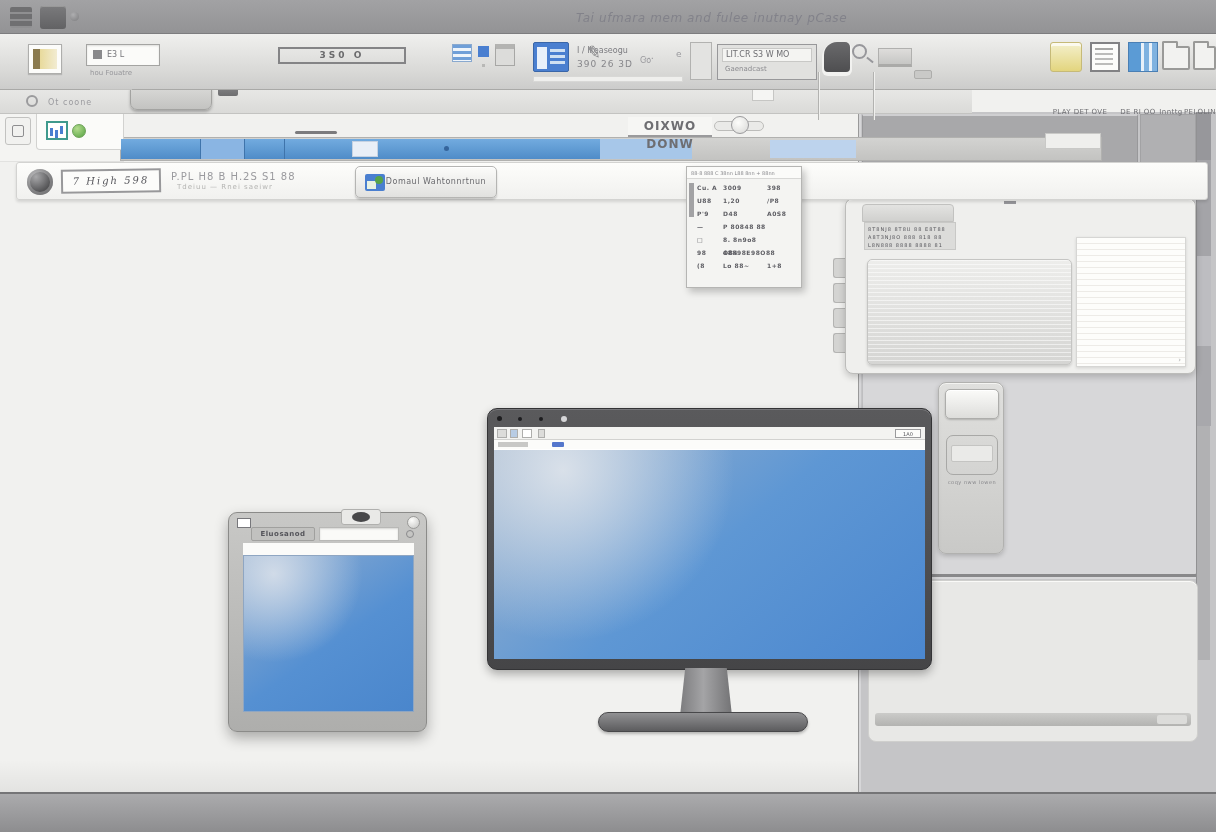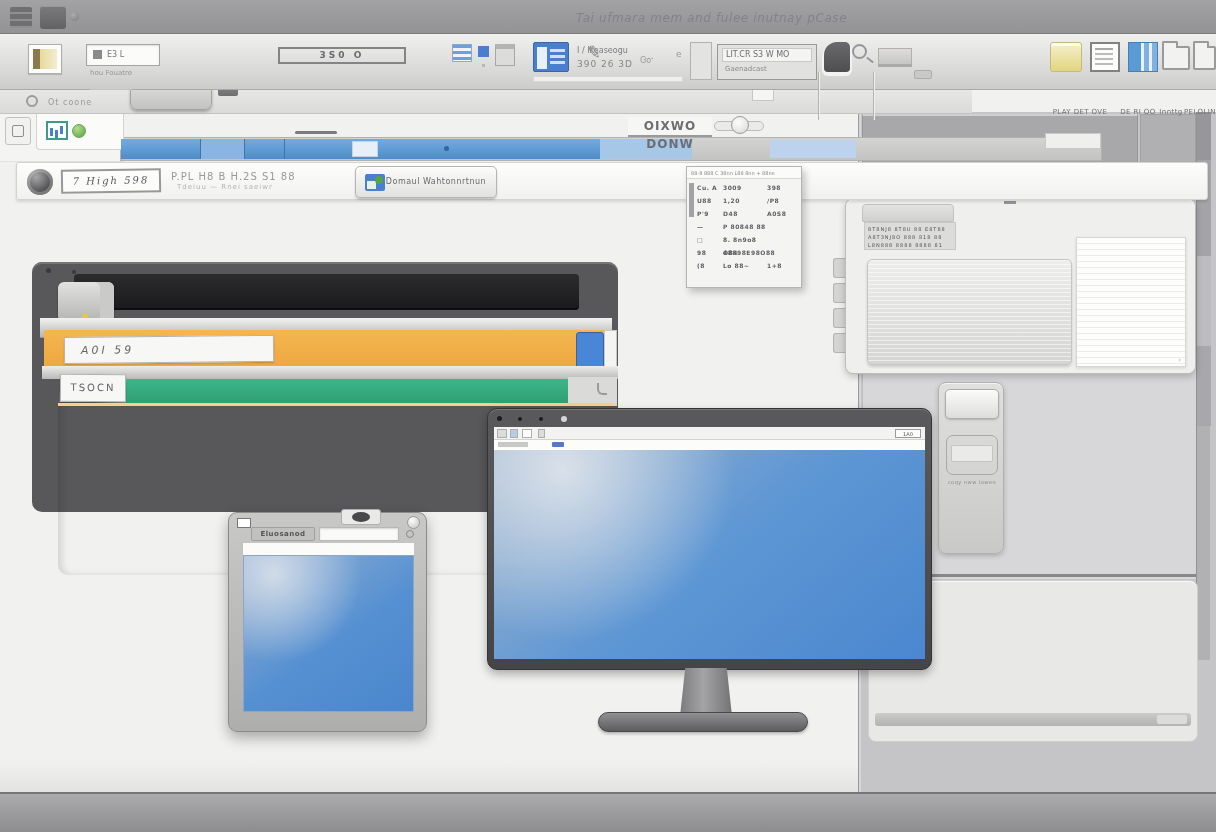--- a/index.html
+++ b/index.html
@@ -345,41 +345,20 @@
           <span class="tt-c3"></span>
         </div>
       <div class="tt-row">
           <span class="tt-c1">(8</span>
           <span class="tt-c2">Lo 88~</span>
           <span class="tt-c3">1+8</span>
         </div>
     </div>
   </div>
 
-  <div class="abs drawer">
-    <span class="screw" style="left:14px;top:6px"></span>
-    <span class="screw" style="left:40px;top:8px;width:4px;height:4px"></span>
-    <span class="screw" style="left:255px;top:12px"></span>
-    <span class="screw" style="left:282px;top:13px;width:4px;height:4px"></span>
-    <div class="drawer-slot"></div>
-    <div class="drawer-latch"></div>
-    <span class="drawer-dot"></span>
-    <div class="rail" style="top:56px"></div>
-    <div class="folder-band1"></div>
-    <div class="label-tab label-1">A0I 59</div>
-    <div class="blue-tab"></div>
-    <div class="white-strip-r"></div>
-    <div class="rail2"></div>
-    <div class="green-band"></div>
-    <div class="green-right">
-        <i></i>
-      </div>
-    <div class="label-tab label-2">TSOCN</div>
-    <div class="big-folder"></div>
-  </div>
 
   <div class="abs smallwin">
     <div class="sw-badge">
         <i></i>
       </div>
     <span class="sw-lb-icon"></span>
     <span class="sw-orb"></span>
     <div class="sw-tab">Eluosanod</div>
     <div class="sw-field"></div>
     <span class="sw-circ"></span>

